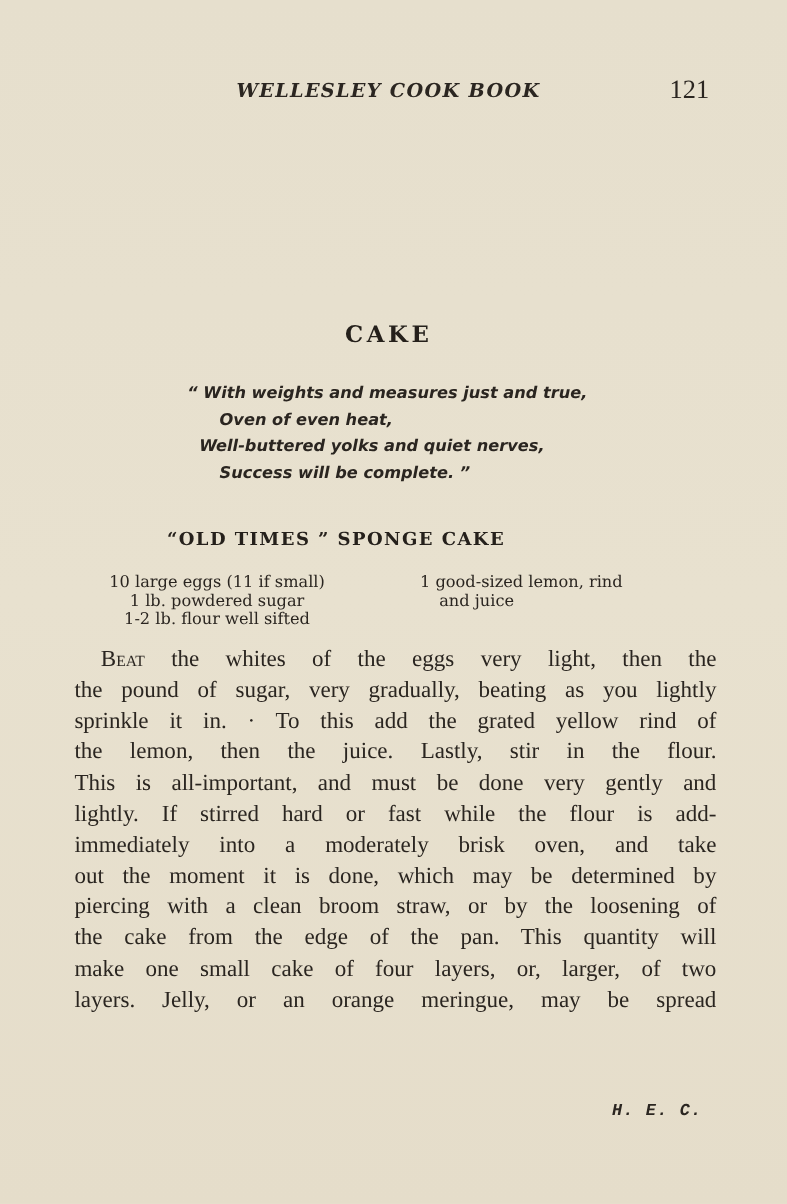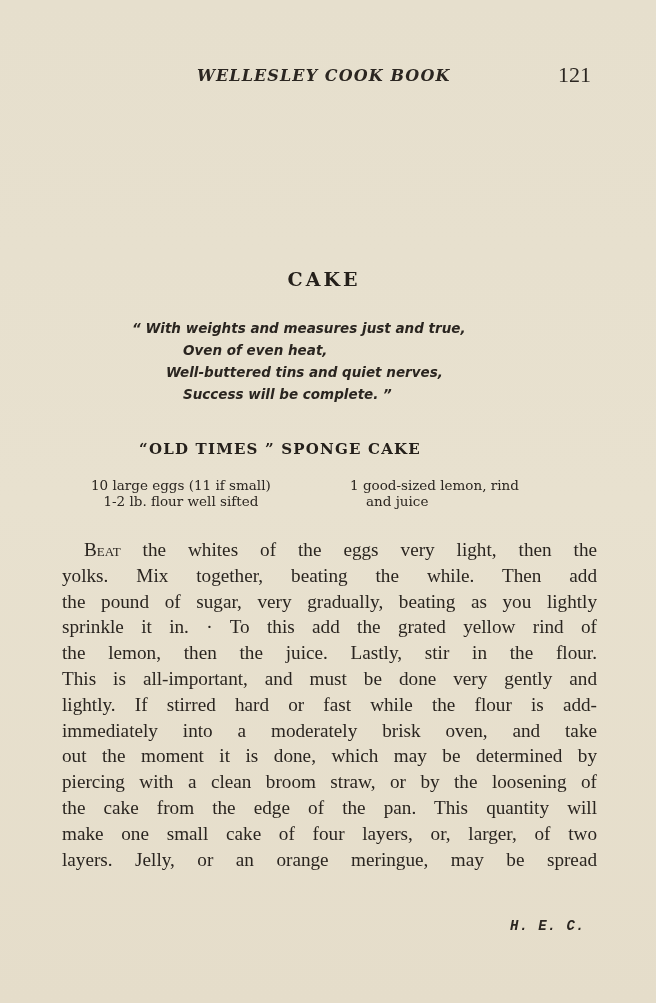--- a/index.html
+++ b/index.html
@@ -149,42 +149,42 @@
 <div class="page">
 
   <div class="running-head">
     <span class="running-title">WELLESLEY COOK BOOK</span>
     <span class="page-number">121</span>
   </div>
 
   <div class="section-title">CAKE</div>
 
   <div class="epigraph">
-    <span class="line" style="left:132px; top:0px;">“ With weights and measures just and true,</span>
+    <span class="line" style="left:156px; top:0px;">“ With weights and measures just and true,</span>
     <span class="line" style="left:183px; top:22px;">Oven of even heat,</span>
-    <span class="line" style="left:166px; top:44px;">Well-buttered tins and quiet nerves,</span>
+    <span class="line" style="left:166px; top:44px;">Well-buttered yolks and quiet nerves,</span>
     <span class="line" style="left:183px; top:66px;">Success will be complete. ”</span>
   </div>
 
   <div class="recipe-title">“OLD TIMES ” SPONGE CAKE</div>
 
   <div class="ingredients">
     <div class="ing-col left">
       <div class="ing-item">10 large eggs (11 if small)</div>
+      <div class="ing-item">1 lb. powdered sugar</div>
       <div class="ing-item">1-2 lb. flour well sifted</div>
     </div>
     <div class="ing-col right">
       <div class="ing-item">1 good-sized lemon, rind</div>
       <div class="ing-cont">and juice</div>
     </div>
   </div>
 
   <div class="body-text">
     <span class="line indent"><span class="smallcaps">Beat</span><span> the whites of the eggs very light, then the</span></span>
-    <span class="line">yolks.  Mix together, beating the while.  Then add</span>
     <span class="line">the pound of sugar, very gradually, beating as you lightly</span>
     <span class="line">sprinkle it in. · To this add the grated yellow rind of</span>
     <span class="line">the lemon, then the juice.  Lastly, stir in the flour.</span>
     <span class="line">This is all-important, and must be done very gently and</span>
     <span class="line">lightly.  If stirred hard or fast while the flour is add-</span>
     <span class="line">immediately into a moderately brisk oven, and take</span>
     <span class="line">out the moment it is done, which may be determined by</span>
     <span class="line">piercing with a clean broom straw, or by the loosening of</span>
     <span class="line">the cake from the edge of the pan.  This quantity will</span>
     <span class="line">make one small cake of four layers, or, larger, of two</span>

